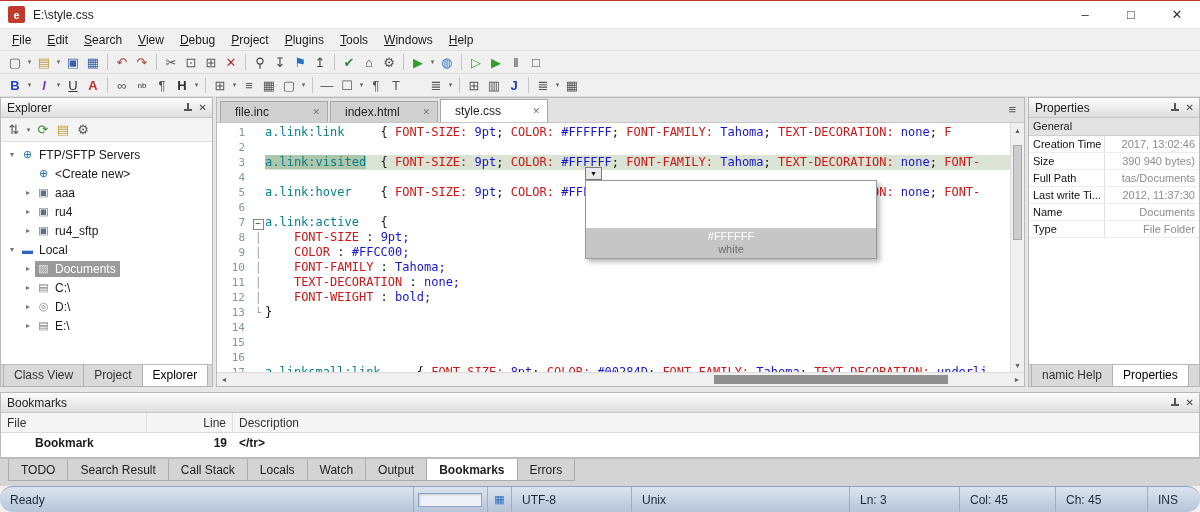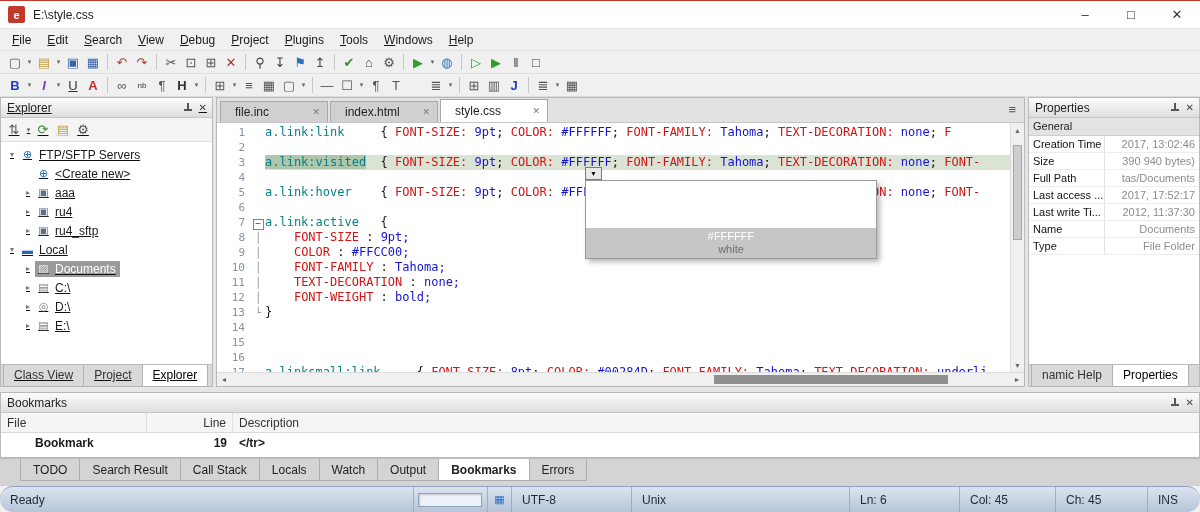--- a/index.html
+++ b/index.html
@@ -32,21 +32,21 @@
   .vsplit { width:3px; background:#e6e6e6; flex:0 0 auto; }
   .panel-hdr { height:20px; background:linear-gradient(#fcfcfc,#dedede); display:flex; align-items:center;
     padding:0 5px 0 6px; border-bottom:1px solid #c6c6c6; color:#222; flex:0 0 auto; }
   .hdr-btns { margin-left:auto; display:flex; align-items:center; gap:6px; }
   .pin { position:relative; width:10px; height:10px; display:inline-block; }
   .pin::before { content:""; position:absolute; left:4px; top:0; width:2px; height:6px; background:#555; }
   .pin::after  { content:""; position:absolute; left:1px; top:6px; width:8px; height:2px; background:#555; }
   .xbtn { font-size:10px; color:#444; line-height:10px; }
 
   
-  .explorer { width:213px; background:#c4b5fd; border:1px solid #b9b9b9; display:flex; flex-direction:column; flex:0 0 auto;text-decoration:underline; }
+  .explorer { width:213px; background:#c4b5fd; border:1px solid #b9b9b9; display:flex; flex-direction:column; flex:0 0 auto; }
   .explorer-toolbar { height:24px; background:#f4f4f4; border-bottom:1px solid #e0e0e0; display:flex; align-items:center; padding-left:3px; flex:0 0 auto; }
   .tree { flex:1 1 auto; overflow:hidden; padding-top:3px; background:#fff; }
   .tree-row { height:19px; display:flex; align-items:center; white-space:nowrap; }
   .tree-exp { width:14px; text-align:center; color:#777; font-size:8px; flex:0 0 auto; }
   .selbox { display:flex; align-items:center; padding:1px 4px 1px 1px; }
   .tree-ico { width:15px; text-align:center; font-size:11px; margin-right:4px; }
   .tree-label { color:#1a1a1a; }
   .tree-row.sel .selbox { background:#9a9a9a; }
   .tree-row.sel .tree-label { color:#fff; }
   .panel-tabs { height:22px; background:#d9d9d9; display:flex; align-items:stretch; padding-left:2px; border-top:1px solid #b9b9b9; flex:0 0 auto; }
@@ -102,21 +102,21 @@
   .bm-colhdr { height:20px; display:flex; background:#f5f5f5; border-bottom:1px solid #dadada; color:#333; flex:0 0 auto; }
   .bm-c { padding:3px 6px 0 6px; border-right:1px solid #e0e0e0; white-space:nowrap; overflow:hidden; }
   .bm-c1 { width:146px; flex:0 0 auto; }
   .bm-c2 { width:86px; flex:0 0 auto;text-align:right; }
   .bm-c3 { flex:1 1 auto; border-right:none; }
   .bm-row { height:20px; display:flex; color:#1a1a1a; }
   .bm-row .bm-c { border-right:none; padding-top:3px;font-weight:bold; }
   .bm-row .indent { padding-left:34px; }
 
   
-  .bottom-tabs { height:28px; background:#d4d4d4; border-top:1px solid #bdbdbd; display:flex; align-items:flex-start; padding:0 0 0 20px; flex:0 0 auto; }
+  .bottom-tabs { height:28px; background:#d4d4d4; border-top:1px solid #bdbdbd; display:flex; align-items:flex-start; padding:0 0 0 8px; flex:0 0 auto; }
   .btab { height:22px; padding:4px 12px 0 12px; background:#d4d4d4; border:1px solid #adadad; border-top:none; margin-right:-1px; color:#222; }
   .btab.active { background:#fff; font-weight:bold; }
 
   
   .statusbar { height:26px; background:linear-gradient(#dbe3ef,#b7c5d9); border-top:1px solid #8fa3c0; display:flex; align-items:stretch; color:#1c2a3a; flex:0 0 auto;border-radius:13px; }
   .st { display:flex; align-items:center; padding-left:10px; border-right:1px solid #9cafc7; }
   .st-ready { flex:1 1 auto; }
   .st-prog { width:74px; flex:0 0 auto; padding:0 4px; }
   .prog-box { width:64px; height:14px; background:#eef2f8; border:1px solid #8fa3c0; box-shadow:inset 1px 1px 2px rgba(0,0,0,.18); }
   .st-kicon { width:24px; flex:0 0 auto; justify-content:center; padding-left:0; color:#2a6fc0; font-size:11px; }
@@ -474,24 +474,20 @@
           </div>
           <div class="prop-row">
             <span class="prop-label">Size</span>
             <span class="prop-value">390 940 bytes)</span>
           </div>
           <div class="prop-row">
             <span class="prop-label">Full Path</span>
             <span class="prop-value">tas/Documents</span>
           </div>
           <div class="prop-row">
-            <span class="prop-label">Last access ...</span>
-            <span class="prop-value">2017, 17:52:17</span>
-          </div>
-          <div class="prop-row">
             <span class="prop-label">Last write Ti...</span>
             <span class="prop-value">2012, 11:37:30</span>
           </div>
           <div class="prop-row">
             <span class="prop-label">Name</span>
             <span class="prop-value">Documents</span>
           </div>
           <div class="prop-row">
             <span class="prop-label">Type</span>
             <span class="prop-value">File Folder</span>
@@ -541,21 +537,21 @@
     </div>
 
   <div class="statusbar">
     <span class="st st-ready">Ready</span>
     <span class="st st-prog">
         <span class="prog-box"></span>
       </span>
     <span class="st st-kicon">▦</span>
     <span class="st st-enc">UTF-8</span>
     <span class="st st-eol">Unix</span>
-    <span class="st st-ln">Ln: 6</span>
+    <span class="st st-ln">Ln: 3</span>
     <span class="st st-col">Col: 45</span>
     <span class="st st-ch">Ch: 45</span>
     <span class="st st-ins">INS</span>
   </div>
 
   <div class="color-popup">
     <div class="popup-arrow-btn">▼</div>
     <div class="popup-panel">
       <div class="swatch" id="swatch" style="background: rgb(255, 255, 255);"></div>
       <div class="caption">

